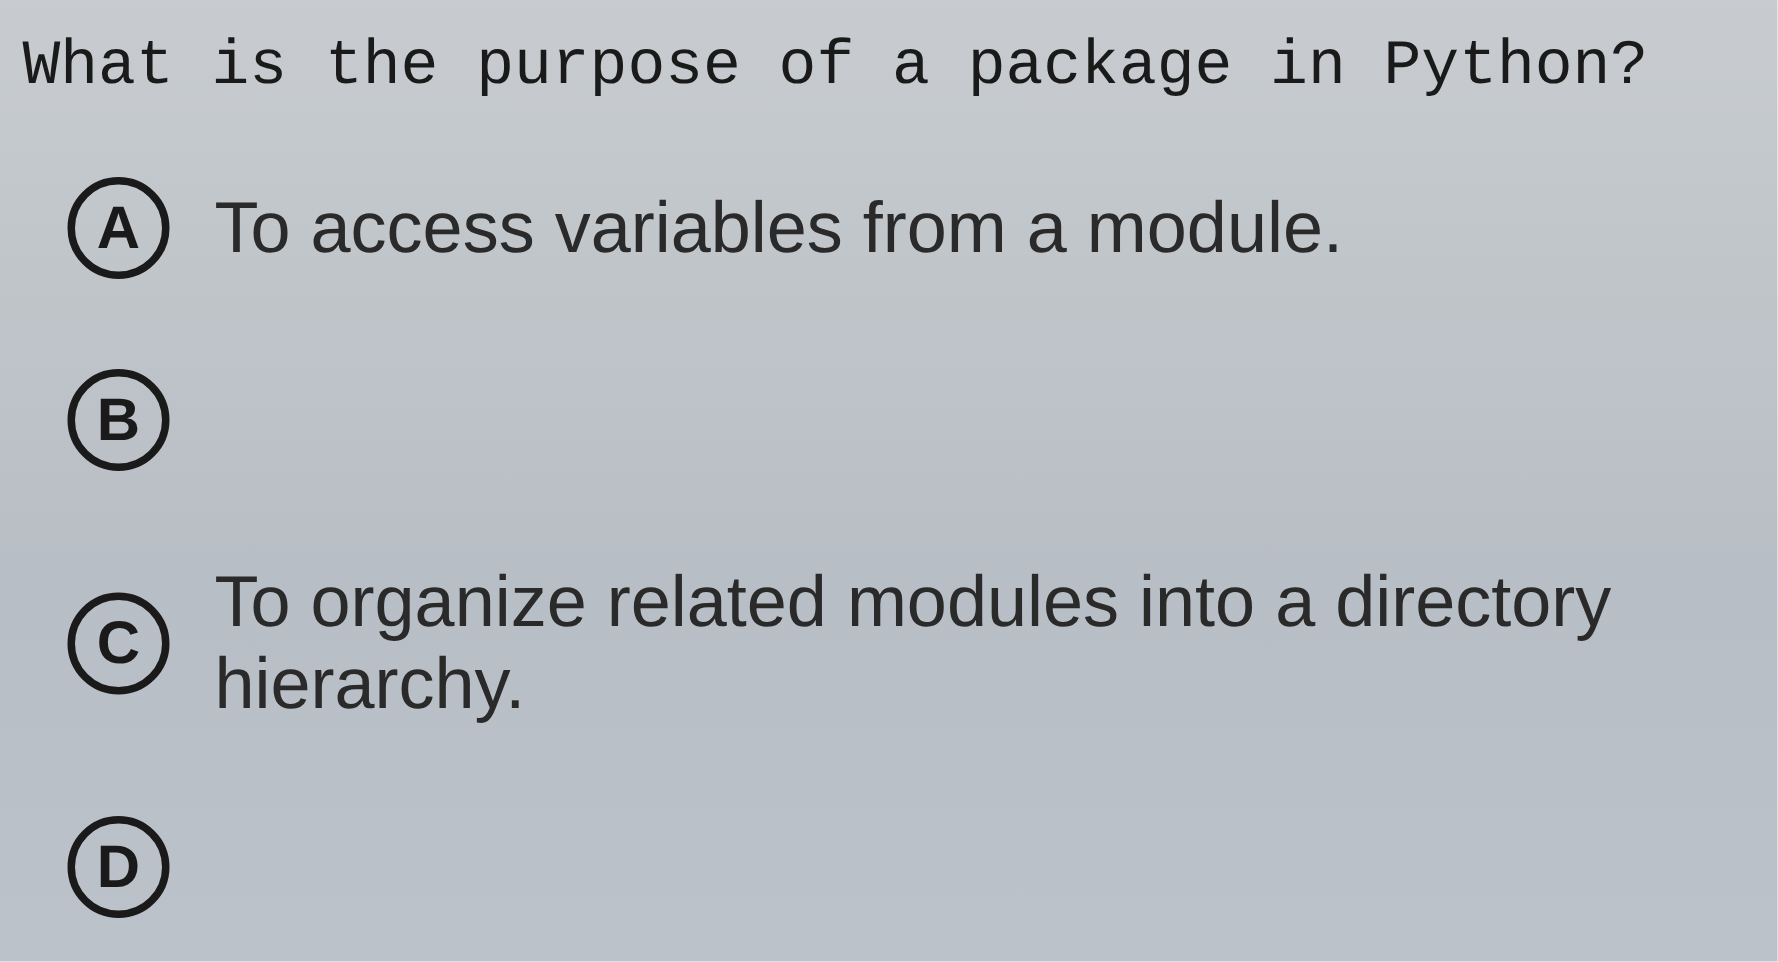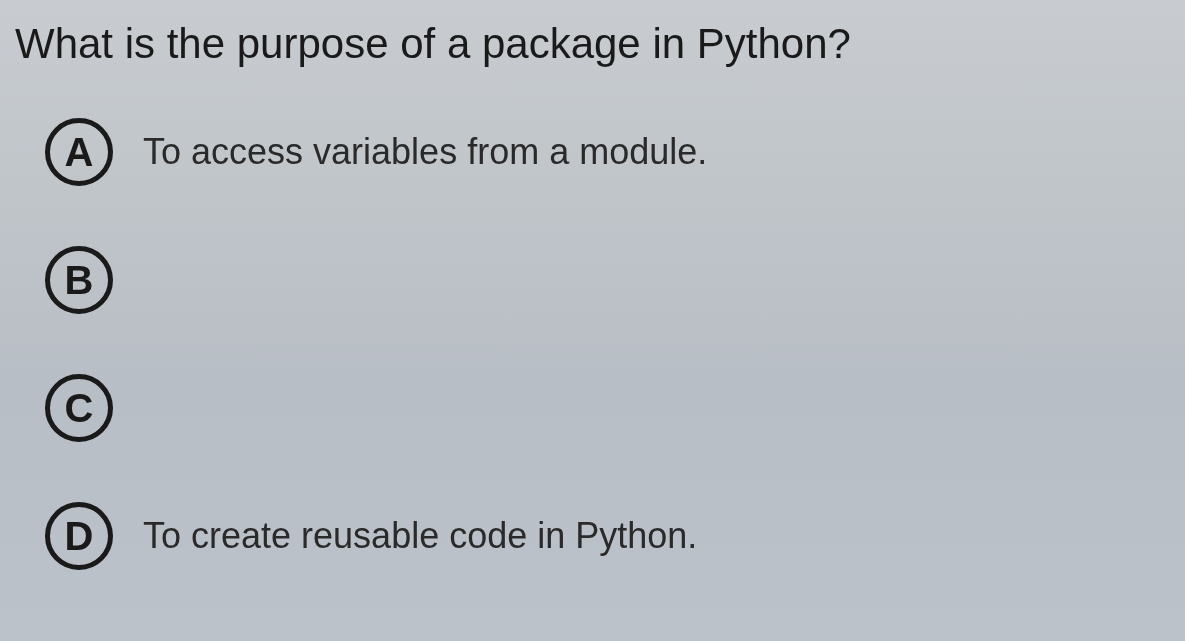--- a/index.html
+++ b/index.html
@@ -15,20 +15,21 @@
       padding: 20px 10px;
       color: #2a2a2a;
       overflow: hidden;
     }
     .question {
       font-size: 42px;
       font-weight: 400;
       color: #1a1a1a;
       margin-bottom: 50px;
       padding-left: 5px;
+      font-family: Liberation Mono, monospace;
     }
     .options {
       display: flex;
       flex-direction: column;
       gap: 60px;
       padding-left: 35px;
     }
     .option-row {
       display: flex;
       align-items: center;
@@ -42,38 +43,38 @@
       display: flex;
       align-items: center;
       justify-content: center;
       font-size: 40px;
       font-weight: 700;
       color: #1a1a1a;
       flex-shrink: 0;
       background: transparent;
     }
     .option-text {
-      font-size: 36px;
+      font-size: 48px;
       font-weight: 400;
       color: #2a2a2a;
     }
   </style>
 </head>
 <body>
 
 <div class="question">What is the purpose of a package in Python?</div>
 
 <div class="options">
   <div class="option-row">
     <div class="option-letter">A</div>
     <div class="option-text">To access variables from a module.</div>
   </div>
   <div class="option-row">
     <div class="option-letter">B</div>
   </div>
   <div class="option-row">
     <div class="option-letter">C</div>
+    <div class="option-text">To organize related modules into a directory hierarchy.</div>
   </div>
   <div class="option-row">
     <div class="option-letter">D</div>
-    <div class="option-text">To create reusable code in Python.</div>
   </div>
 </div>
 
 </body></html>

